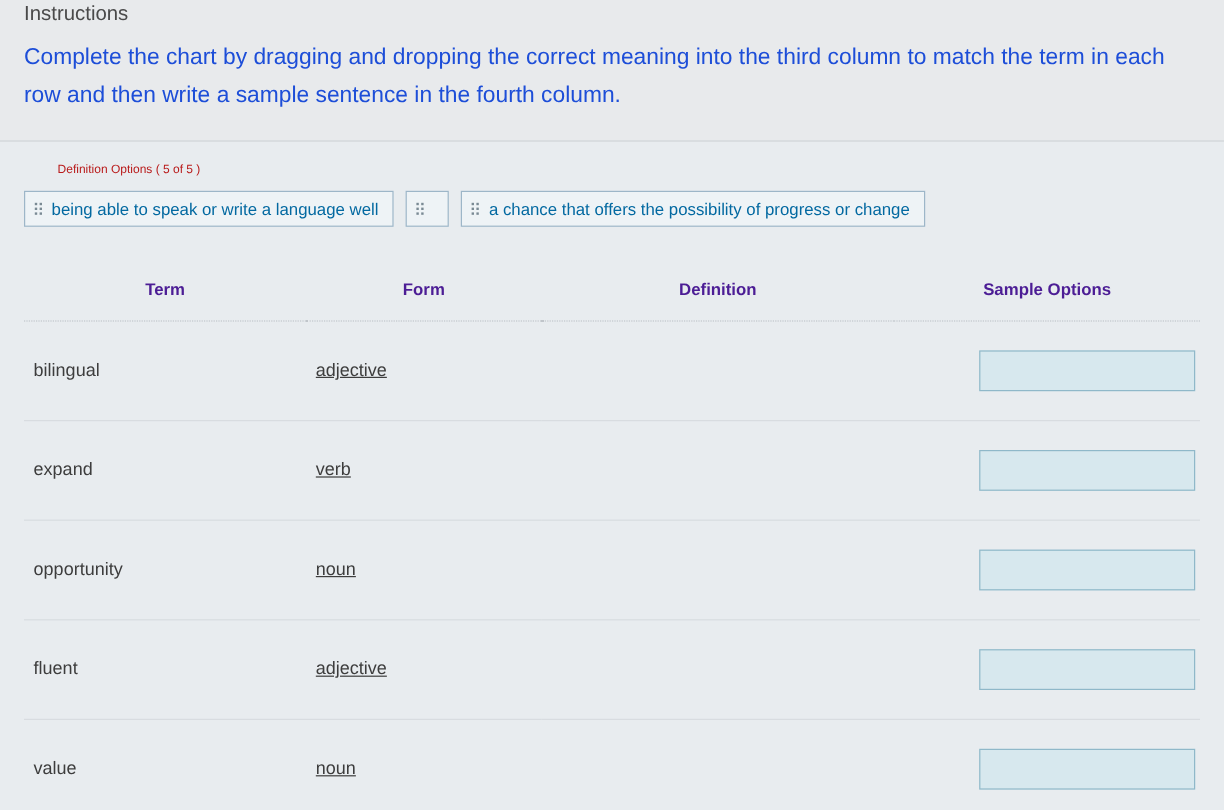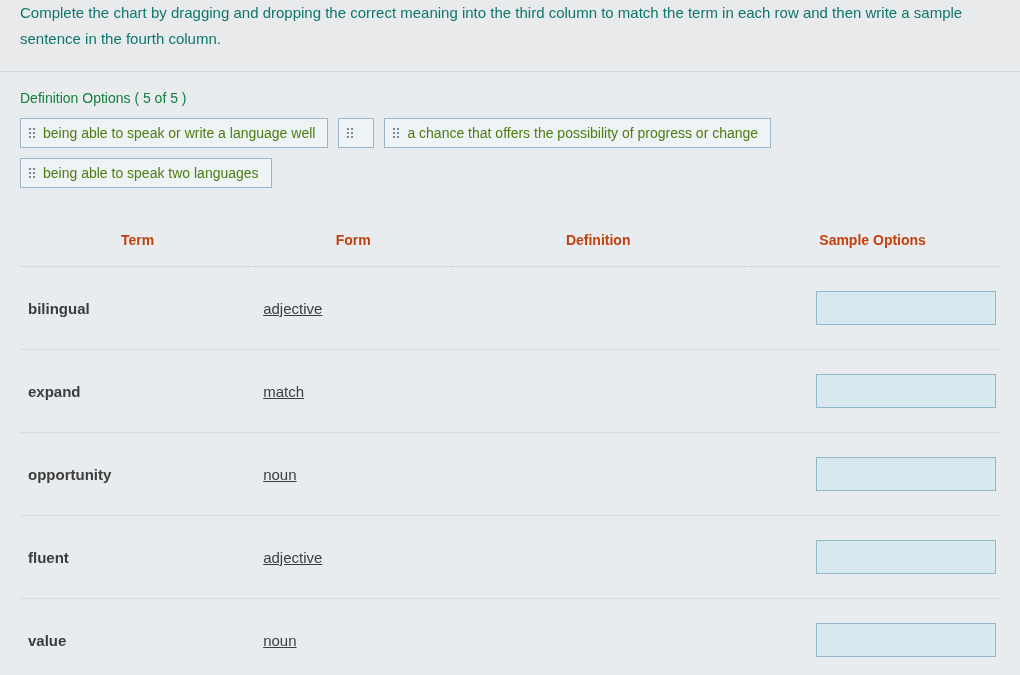--- a/index.html
+++ b/index.html
@@ -17,45 +17,46 @@
   border-bottom: 1px solid #d0d4d8;
 }
 .instructions-title {
   font-size: 17px;
   font-weight: 500;
   color: #4a4a4a;
   padding-top: 2px;
   padding-bottom: 10px;
 }
 .instructions-text {
-  font-size: 15px;
-  color: #0f766e;
+  font-size: 19px;
+  color: #1d4ed8;
   line-height: 1.7;
 }
 .options-section {
   padding: 18px 20px 10px 20px;
 }
 .options-title {
-  font-size: 14px;
-  color: #15803d;
+  font-size: 10px;
+  color: #b91c1c;
   margin-bottom: 12px;
+  margin-left: 28px;
 }
 .options-wrap {
   display: flex;
   flex-wrap: wrap;
   gap: 10px;
 }
 .chip {
   display: inline-flex;
   align-items: center;
   border: 1px solid #9db6c8;
   background: #eef3f6;
   padding: 6px 12px 6px 8px;
   font-size: 14px;
-  color: #4d7c0f;
+  color: #0369a1;
   cursor: grab;
 }
 .grip {
   display: inline-flex;
   flex-direction: column;
   gap: 2px;
   margin-right: 8px;
 }
 .grip-row { display: flex; gap: 2px; }
 .grip-dot {
@@ -66,33 +67,33 @@
   padding: 20px 20px 0 20px;
 }
 table {
   width: 100%;
   border-collapse: collapse;
   table-layout: fixed;
 }
 th {
   font-size: 14px;
   font-weight: 600;
-  color: #c2410c;
+  color: #4c1d95;
   padding: 14px 8px 18px 8px;
   text-align: center;
   border-bottom: 1px dotted #c0c5ca;
 }
 td {
   font-size: 15px;
   color: #3d3d3d;
   padding: 24px 12px;
   vertical-align: middle;
   border-bottom: 1px solid #d8dce0;
 }
-td.term { padding-left: 8px; font-weight: bold; }
+td.term { padding-left: 8px; }
 td.form { padding-left: 8px; text-decoration: underline; }
 .input-cell {
   text-align: right;
   padding-right: 4px;
 }
 .sentence-input {
   width: 180px;
   height: 34px;
   border: 1px solid #8fb8c9;
   background: #d7e8ee;
@@ -104,20 +105,21 @@
 col.c-def { width: 30%; }
 col.c-sent { width: 26%; }
 .dropzone {
   min-height: 24px;
 }
 </style>
 </head>
 <body>
 
 <div class="instructions-panel">
+  <div class="instructions-title">Instructions</div>
   <div class="instructions-text">Complete the chart by dragging and dropping the correct meaning into the third column to match the term in each row and then write a sample sentence in the fourth column.</div>
 </div>
 
 <div class="options-section">
   <div class="options-title">Definition Options ( 5 of 5 )</div>
   <div class="options-wrap">
     <div class="chip" draggable="true">
       <span class="grip">
           <span class="grip-row">
             <span class="grip-dot"></span>
@@ -159,37 +161,20 @@
           <span class="grip-row">
             <span class="grip-dot"></span>
             <span class="grip-dot"></span>
           </span>
           <span class="grip-row">
             <span class="grip-dot"></span>
             <span class="grip-dot"></span>
           </span>
         </span>
       <span>a chance that offers the possibility of progress or change</span>
-    </div>
-    <div class="chip" draggable="true">
-      <span class="grip">
-          <span class="grip-row">
-            <span class="grip-dot"></span>
-            <span class="grip-dot"></span>
-          </span>
-          <span class="grip-row">
-            <span class="grip-dot"></span>
-            <span class="grip-dot"></span>
-          </span>
-          <span class="grip-row">
-            <span class="grip-dot"></span>
-            <span class="grip-dot"></span>
-          </span>
-        </span>
-      <span>being able to speak two languages</span>
     </div>
   </div>
 </div>
 
 <div class="table-wrap">
   <table>
     <colgroup>
       <col class="c-term">
         <col class="c-form">
         <col class="c-def">
@@ -207,21 +192,21 @@
       <tr>
         <td class="term">bilingual</td>
         <td class="form">adjective</td>
         <td>
             <div class="dropzone"></div>
           </td>
         <td class="input-cell"><input class="sentence-input" type="text" value="" style=""></td>
       </tr>
       <tr>
         <td class="term">expand</td>
-        <td class="form">match</td>
+        <td class="form">verb</td>
         <td>
             <div class="dropzone"></div>
           </td>
         <td class="input-cell"><input class="sentence-input" type="text" value="" style=""></td>
       </tr>
       <tr>
         <td class="term">opportunity</td>
         <td class="form">noun</td>
         <td>
             <div class="dropzone"></div>

